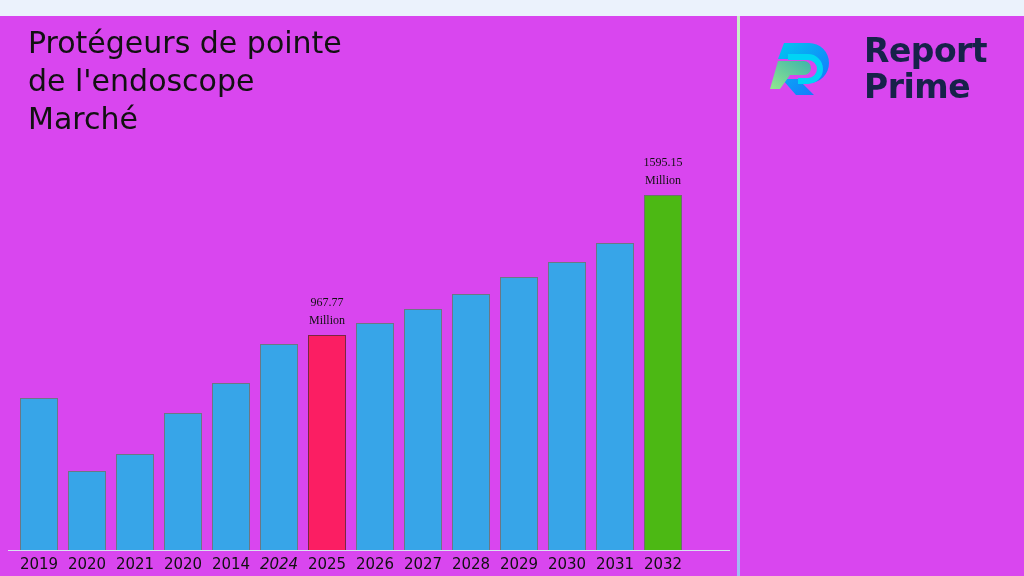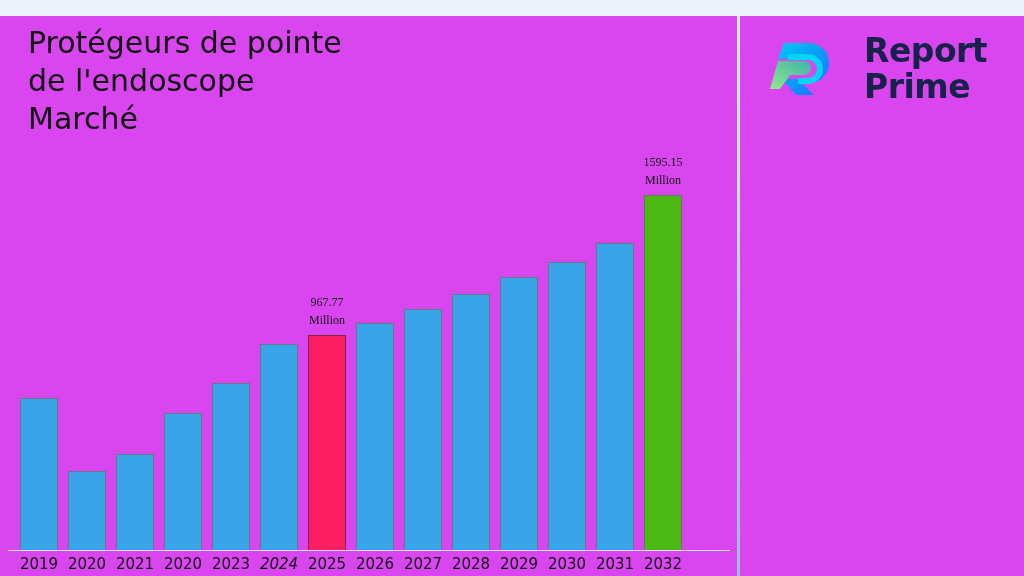--- a/index.html
+++ b/index.html
@@ -173,21 +173,21 @@
 
     <div class="bar blue" style="left: 20px; top: 382px; width: 38px; height: 152px;"></div>
         <div class="x-tick" style="left: 15px;">2019</div>
         <div class="bar blue" style="left: 68px; top: 455px; width: 38px; height: 79px;"></div>
         <div class="x-tick" style="left: 63px;">2020</div>
         <div class="bar blue" style="left: 116px; top: 438px; width: 38px; height: 96px;"></div>
         <div class="x-tick" style="left: 111px;">2021</div>
         <div class="bar blue" style="left: 164px; top: 397px; width: 38px; height: 137px;"></div>
         <div class="x-tick" style="left: 159px;">2020</div>
         <div class="bar blue" style="left: 212px; top: 367px; width: 38px; height: 167px;"></div>
-        <div class="x-tick" style="left: 207px;">2023</div>
+        <div class="x-tick" style="left: 207px;">2014</div>
         <div class="bar blue" style="left: 260px; top: 328px; width: 38px; height: 206px;"></div>
         <div class="x-tick" style="left: 255px; font-style: italic;">2024</div>
         <div class="bar pink" style="left: 308px; top: 319px; width: 38px; height: 215px;"></div>
         <div class="bar-callout" style="left: 262px; top: 277px;">967.77
 Million</div>
         <div class="x-tick" style="left: 303px;">2025</div>
         <div class="bar blue" style="left: 356px; top: 307px; width: 38px; height: 227px;"></div>
         <div class="x-tick" style="left: 351px;">2026</div>
         <div class="bar blue" style="left: 404px; top: 293px; width: 38px; height: 241px;"></div>
         <div class="x-tick" style="left: 399px;">2027</div>

